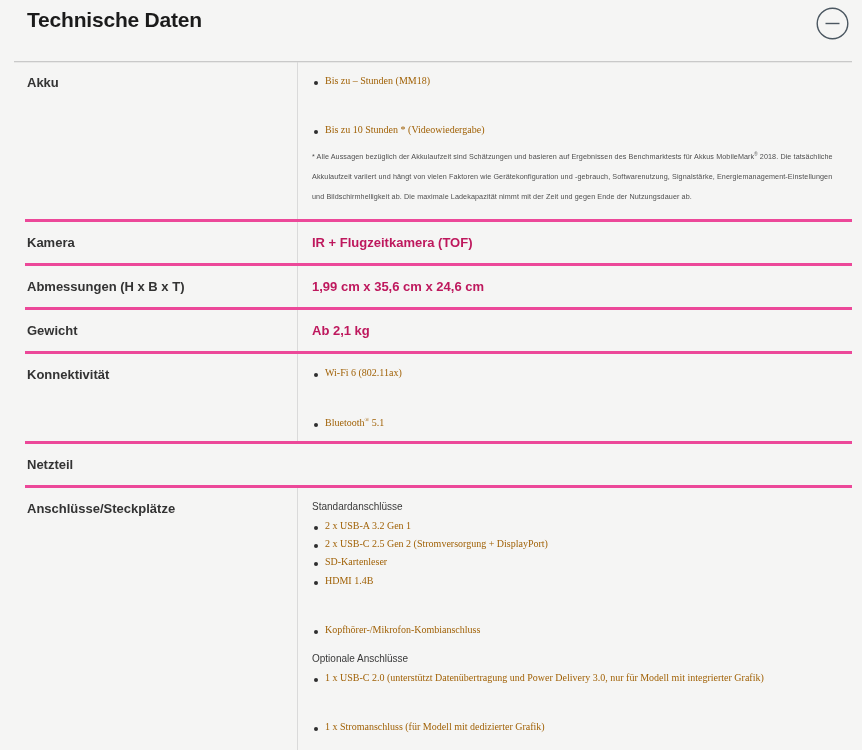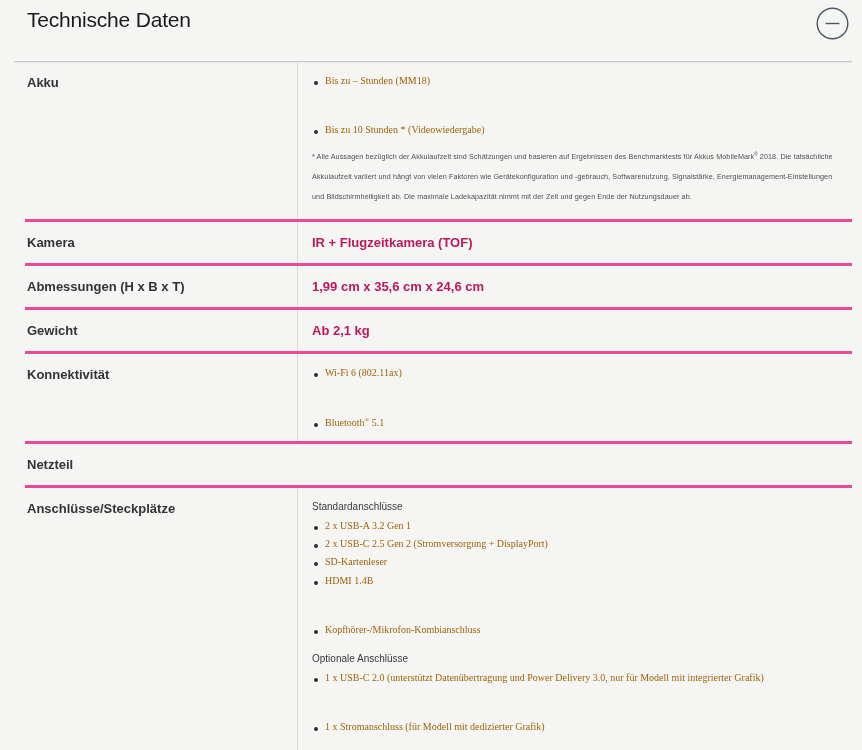--- a/index.html
+++ b/index.html
@@ -15,21 +15,21 @@
   
   .header{
     margin:0 10px 0 14px;
     height:62px;box-sizing:border-box;
     border-bottom:1px solid #c9c9c9;
     box-shadow:0 1px 0 rgba(0,0,0,0.05);
     display:flex;align-items:flex-start;justify-content:space-between;
     padding:7px 3px 0 13px;
   }
   .page-title{
-    font-size:21px;font-weight:400;color:#1b1b1b;
+    font-size:21px;font-weight:700;color:#1b1b1b;
     letter-spacing:-0.2px;line-height:1.25;
   }
   .collapse-btn{
     background:none;border:none;padding:0;margin:0;cursor:pointer;
     width:33px;height:33px;display:block;
   }
 
   
   .spec-table{margin:0 10px 0 25px;}
   .spec-row{display:flex;border-bottom:3px solid #ec4899;}

